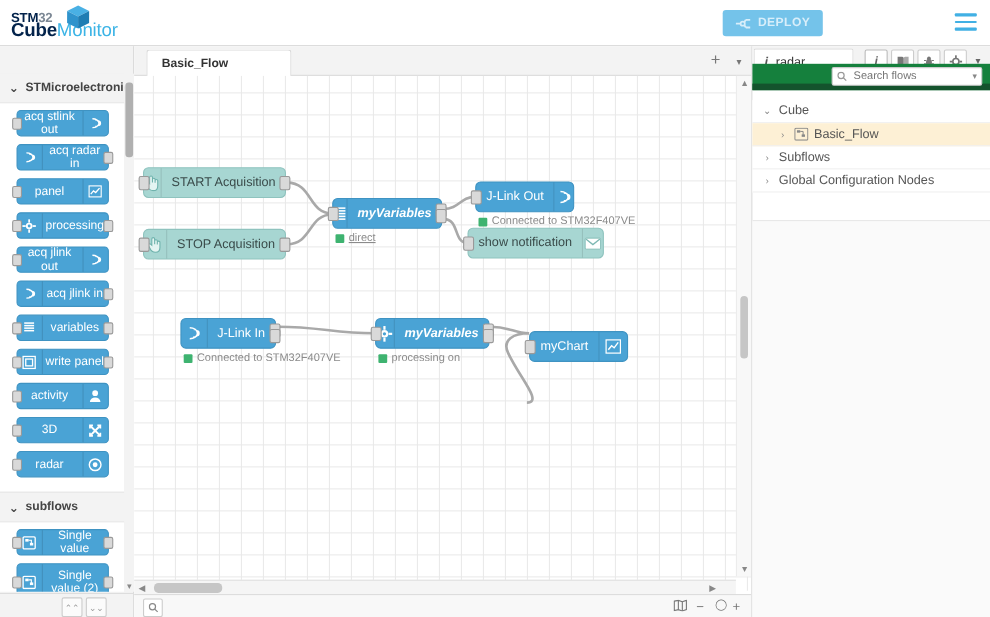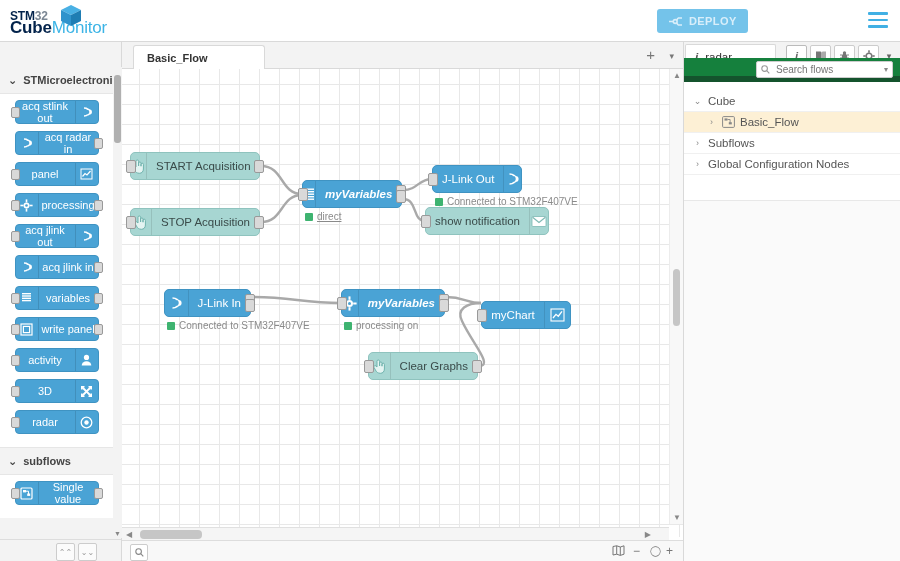--- a/index.html
+++ b/index.html
@@ -335,20 +335,33 @@
             <svg width="13" height="13" viewBox="0 0 13 13">
                 <rect x="1" y="1" width="11" height="11" rx="1" fill="none" stroke="#fff" stroke-width="1.2"></rect>
                 <rect x="3" y="3" width="3" height="2.4" fill="#fff"></rect>
                 <rect x="7.2" y="6.5" width="3" height="2.4" fill="#fff"></rect>
                 <path d="M6 4.2 h2.5 v3.5" stroke="#fff" stroke-width="1" fill="none"></path>
               </svg>
           </span>
           <span class="lbl">Single value</span>
           <span class="port out"></span>
         </div>
+        <div class="pnode tall">
+          <span class="port in"></span>
+          <span class="ic left">
+            <svg width="13" height="13" viewBox="0 0 13 13">
+                <rect x="1" y="1" width="11" height="11" rx="1" fill="none" stroke="#fff" stroke-width="1.2"></rect>
+                <rect x="3" y="3" width="3" height="2.4" fill="#fff"></rect>
+                <rect x="7.2" y="6.5" width="3" height="2.4" fill="#fff"></rect>
+                <path d="M6 4.2 h2.5 v3.5" stroke="#fff" stroke-width="1" fill="none"></path>
+              </svg>
+          </span>
+          <span class="lbl">Single value (2)</span>
+          <span class="port out"></span>
+        </div>
 
       </div>
     </div>
 
     <div class="pal-arrow" style="top:25px;">▲</div>
     <div class="pal-vscroll">
         <div class="thumb"></div>
       </div>
     <div class="pal-arrow" style="top:487px;">▼</div>
 
@@ -492,30 +505,20 @@
         <span class="cport in"></span>
         <span class="nlbl">myChart</span>
         <span class="nic right">
           <svg width="15" height="14" viewBox="0 0 15 14">
               <rect x="1" y="1" width="13" height="12" fill="none" stroke="#fff" stroke-width="1.1"></rect>
               <path d="M3 10 L6 6.3 L8.3 8.2 L12 3.3" stroke="#fff" stroke-width="1.3" fill="none"></path>
             </svg>
         </span>
       </div>
 
-      <div class="node teal" style="left:246px;top:283px;width:110px;">
-        <span class="cport in"></span>
-        <span class="nic left">
-          <svg width="15" height="16" viewBox="0 0 15 16">
-              <path d="M5 9 V3.3 a1.3 1.3 0 0 1 2.6 0 V8 V5.2 a1.2 1.2 0 0 1 2.4 0 V8.2 V6.4 a1.2 1.2 0 0 1 2.4 0 V11 c0 2.6 -1.6 4.3 -4 4.3 c-2.4 0 -4.2 -1.3 -5 -3.4 L2 9.4 a1.2 1.2 0 0 1 1.9 -1.4 z" fill="#e4f4f2" stroke="#6fb3ad" stroke-width="1"></path>
-            </svg>
-        </span>
-        <span class="nlbl">Clear Graphs</span>
-        <span class="cport out"></span>
-      </div>
     </div>
 
     <div class="vscroll">
       <div class="ar" style="top:2px;">▲</div>
       <div class="thumb"></div>
       <div class="ar" style="bottom:2px;">▼</div>
     </div>
     <div class="hscroll">
       <div class="ar" style="left:4px;">◀</div>
       <div class="thumb"></div>

